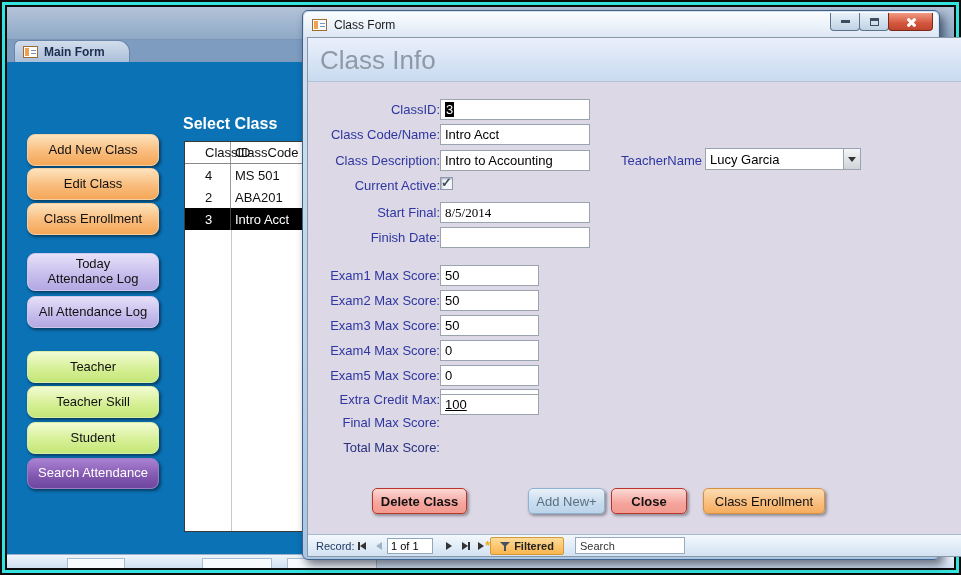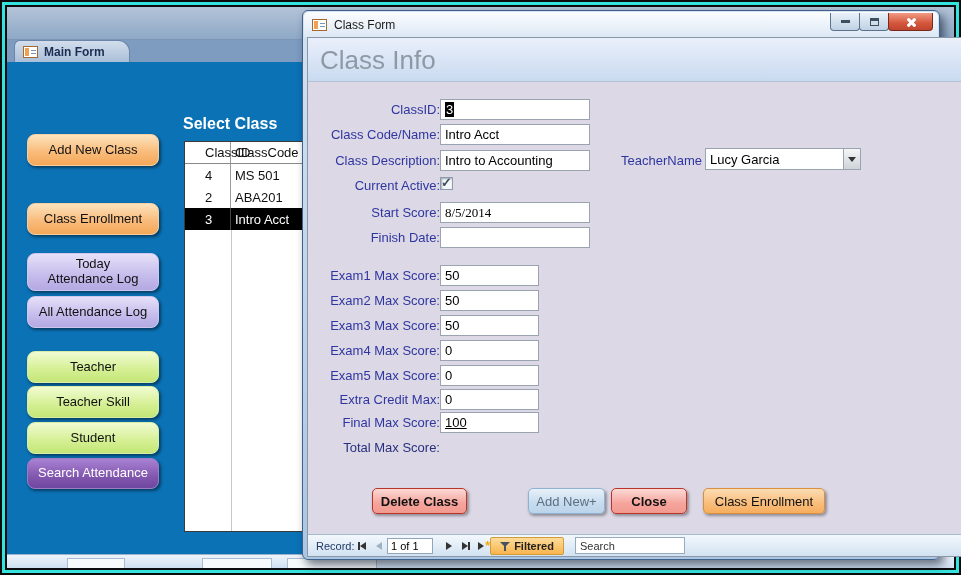--- a/index.html
+++ b/index.html
@@ -135,20 +135,23 @@
     <div class="ribbon"></div>
     <div class="tabrow"></div>
     <div class="doc-tab">
       <span class="form-ic"></span>
       <span class="lbl">Main Form</span>
     </div>
 
     <div class="sbtn b-orange" style="top:127px;height:32px;">
         <span>Add New Class</span>
       </div>
+    <div class="sbtn b-orange" style="top:161px;height:32px;">
+        <span>Edit Class</span>
+      </div>
     <div class="sbtn b-orange" style="top:196px;height:32px;">
         <span>Class Enrollment</span>
       </div>
     <div class="sbtn b-lav" style="top:246px;height:38px;padding:0 14px;">
         <span>Today Attendance Log</span>
       </div>
     <div class="sbtn b-lav" style="top:289px;height:32px;">
         <span>All Attendance Log</span>
       </div>
     <div class="sbtn b-green" style="top:344px;height:32px;">
@@ -229,21 +232,21 @@
       <div class="combo">
         <span class="combo-text">Lucy Garcia</span>
         <span class="combo-btn">
             <span class="arrow-down"></span>
           </span>
       </div>
 
       <span class="flabel" style="left:4px;top:140px;">Current Active:</span>
       <span class="cb checked" style="left:132px;top:139px;"></span>
 
-      <span class="flabel" style="left:4px;top:167px;">Start Score:</span>
+      <span class="flabel" style="left:4px;top:167px;">Start Final:</span>
       <input class="tbox" style="left: 132px; top: 164px; width: 150px; font-family: Liberation Serif, serif;" value="8/5/2014">
 
       <span class="flabel" style="left:4px;top:192px;">Finish Date:</span>
       <input class="tbox" style="left: 132px; top: 189px; width: 150px;" value="">
 
       <span class="flabel" style="left:4px;top:230px;">Exam1 Max Score:</span>
       <input class="tbox" style="left: 132px; top: 227px; width: 99px;" value="50">
 
       <span class="flabel" style="left:4px;top:255px;">Exam2 Max Score:</span>
       <input class="tbox" style="left: 132px; top: 252px; width: 99px;" value="50">
@@ -254,21 +257,21 @@
       <span class="flabel" style="left:4px;top:305px;">Exam4 Max Score:</span>
       <input class="tbox" style="left: 132px; top: 302px; width: 99px;" value="0">
 
       <span class="flabel" style="left:4px;top:330px;">Exam5 Max Score:</span>
       <input class="tbox" style="left: 132px; top: 327px; width: 99px;" value="0">
 
       <span class="flabel" style="left:4px;top:354px;">Extra Credit Max:</span>
       <input class="tbox" style="left: 132px; top: 351px; width: 99px;" value="0">
 
       <span class="flabel" style="left:4px;top:377px;">Final Max Score:</span>
-      <input class="tbox" style="left: 132px; top: 374px; width: 99px; text-decoration: underline;" value="100">
+      <input class="tbox" style="left: 132px; top: 356px; width: 99px; text-decoration: underline;" value="100">
 
       <span class="flabel bold" style="left:4px;top:402px;">Total Max Score:</span>
 
       <div class="abtn a-pink" style="left:64px;top:450px;width:95px;">
           <span>Delete Class</span>
         </div>
       <div class="abtn a-blue" style="left:220px;top:450px;width:77px;">
           <span>Add New+</span>
         </div>
       <div class="abtn a-pink bold" style="left:303px;top:450px;width:76px;">

